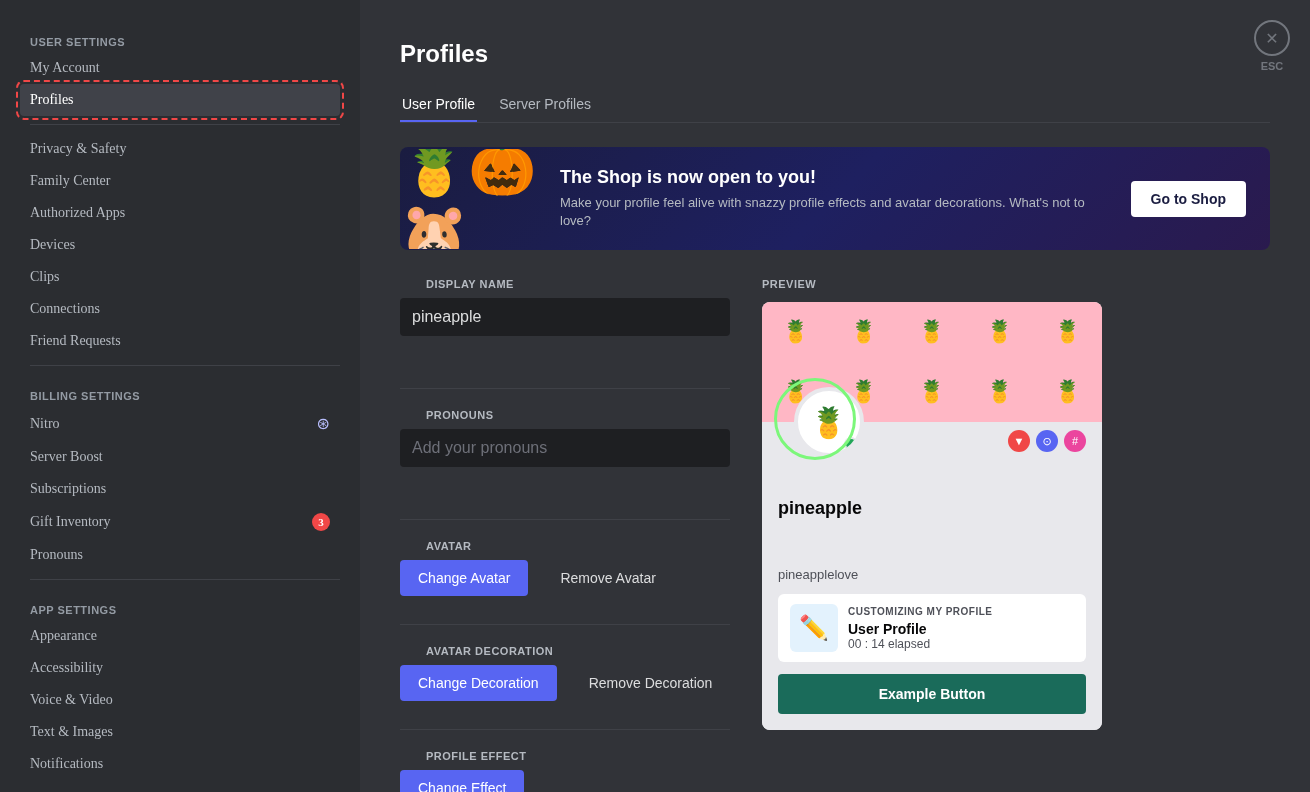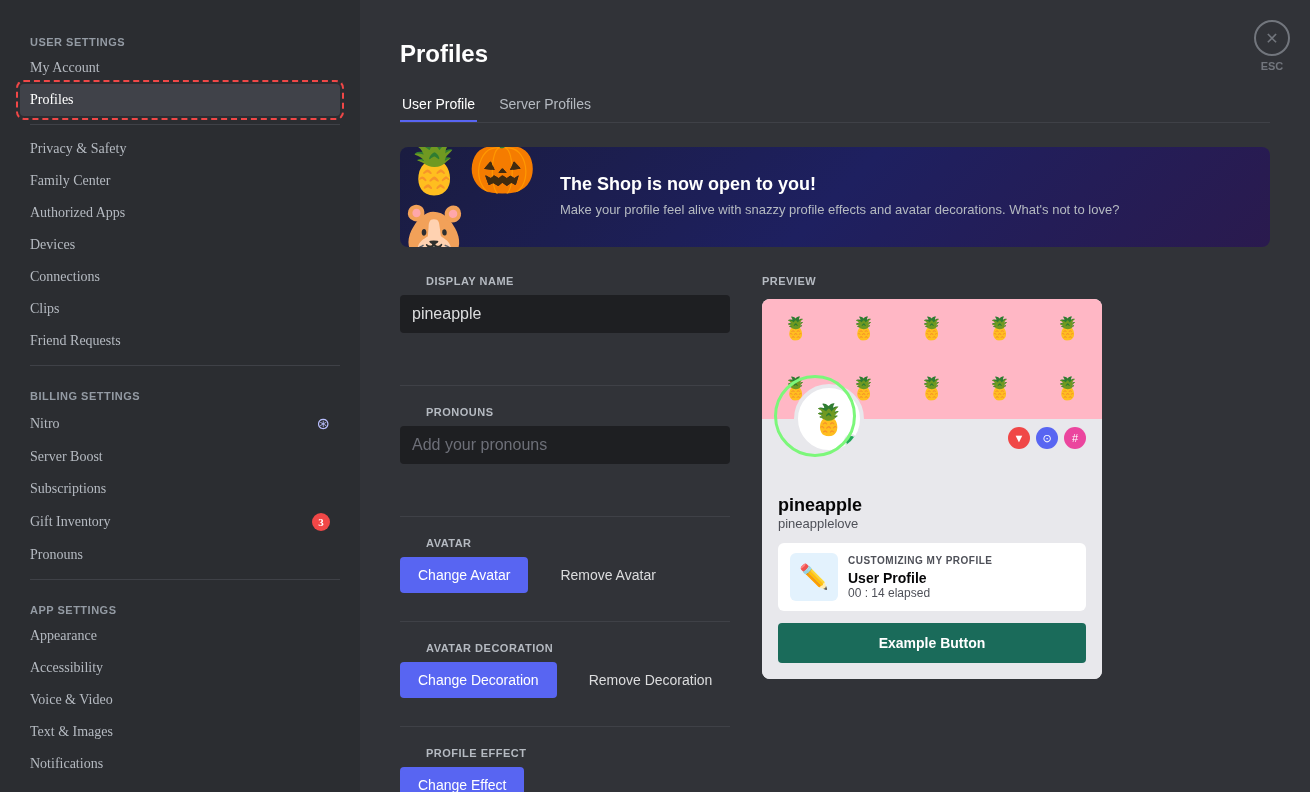--- a/index.html
+++ b/index.html
@@ -336,20 +336,21 @@
     .profile-username {
       font-size: 18px;
       font-weight: 700;
       color: #060607;
     }
 
     .profile-discriminator {
       font-size: 13px;
       color: #4e5058;
       margin-bottom: 12px;
+      margin-top: 48px;
     }
 
     .customizing-section {
       background: #fff;
       border-radius: 6px;
       padding: 10px 12px;
       display: flex;
       align-items: center;
       gap: 10px;
     }
@@ -452,24 +453,24 @@
     <div class="sidebar-item">
       <span>Family Center</span>
     </div>
     <div class="sidebar-item">
       <span>Authorized Apps</span>
     </div>
     <div class="sidebar-item">
       <span>Devices</span>
     </div>
     <div class="sidebar-item">
+      <span>Clips</span>
+    </div>
+    <div class="sidebar-item">
       <span>Connections</span>
-    </div>
-    <div class="sidebar-item">
-      <span>Clips</span>
     </div>
     <div class="sidebar-item">
       <span>Friend Requests</span>
     </div>
   </div>
 
   <div class="divider"></div>
 
   <div>
     <div class="section-label">Billing Settings</div>
@@ -532,20 +533,21 @@
     <div class="shop-banner-art">
       <div style="font-size:55px; z-index:1; display:flex; align-items:center; justify-content:center; width:100%; height:100%;">
         <span>🍍🎃🐹</span>
       </div>
     </div>
     <div class="shop-banner-text">
       <h2>The Shop is now open to you!</h2>
       <p>Make your profile feel alive with snazzy profile effects and avatar
 decorations. What's not to love?</p>
     </div>
+    <button class="shop-btn">Go to Shop</button>
   </div>
 
   <div class="content-area">
 
     <div class="left-panel">
 
       <div class="section-block">
         <div class="field-label">Display Name</div>
         <input class="text-input" type="text" value="pineapple" style="">
       </div>

